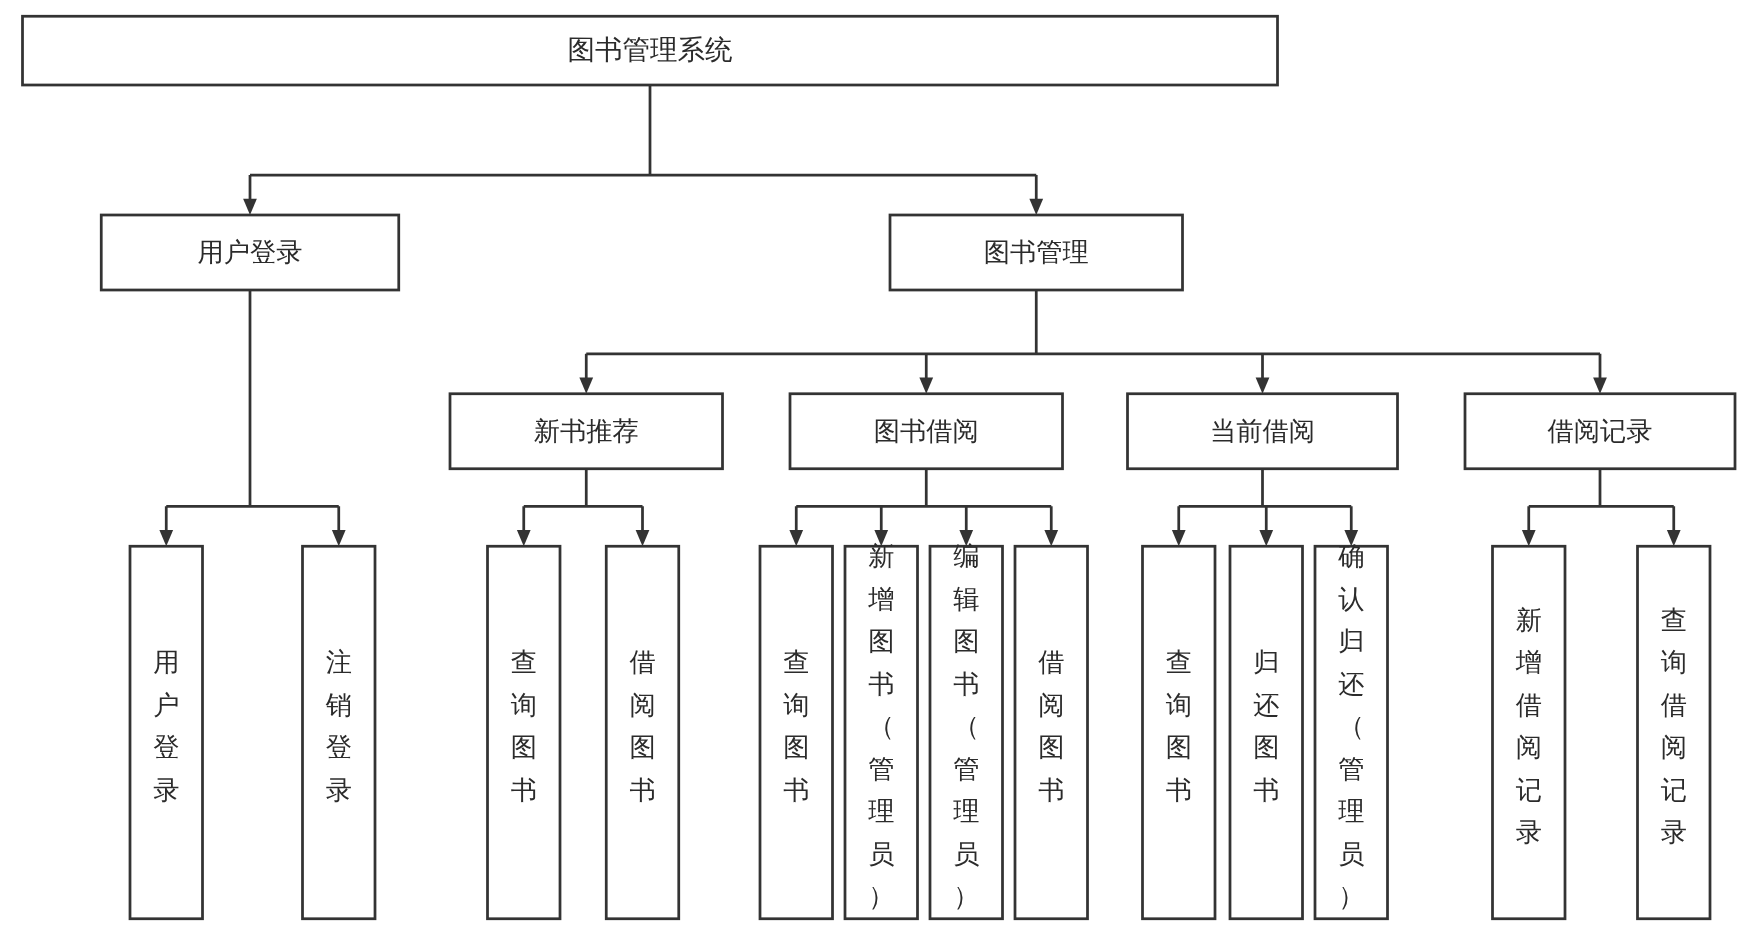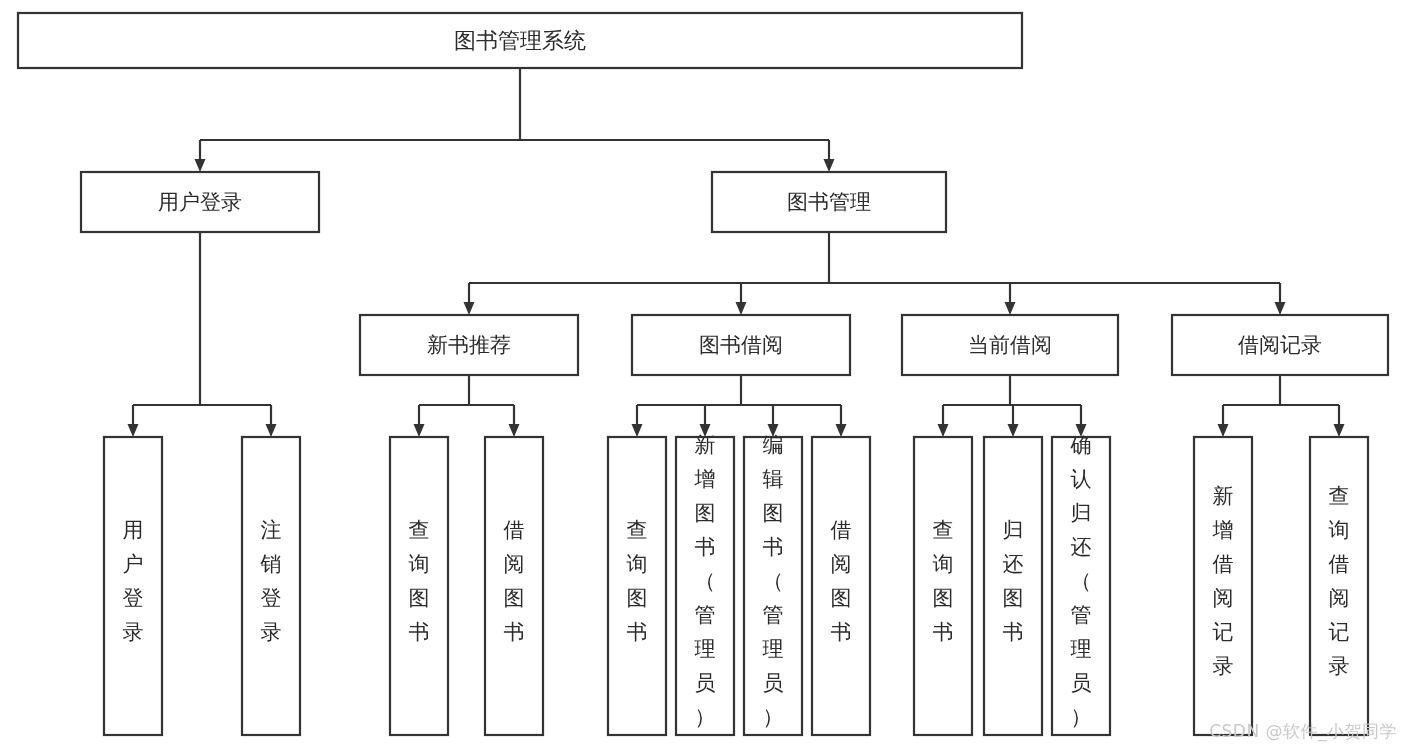--- a/index.html
+++ b/index.html
@@ -219,14 +219,13 @@
         <g>
           <rect x="1194" y="437" width="58" height="298" class="node-box"></rect>
           <text x="1223" y="0" class="vlabel-text"><tspan x="1223" y="503">新</tspan><tspan x="1223" y="537">增</tspan><tspan x="1223" y="571">借</tspan><tspan x="1223" y="605">阅</tspan><tspan x="1223" y="639">记</tspan><tspan x="1223" y="673">录</tspan></text>
         </g>
         <g>
           <rect x="1310" y="437" width="58" height="298" class="node-box"></rect>
           <text x="1339" y="0" class="vlabel-text"><tspan x="1339" y="503">查</tspan><tspan x="1339" y="537">询</tspan><tspan x="1339" y="571">借</tspan><tspan x="1339" y="605">阅</tspan><tspan x="1339" y="639">记</tspan><tspan x="1339" y="673">录</tspan></text>
         </g>
       </g>
   </svg>
-  <div class="watermark">CSDN @软件_小贺同学</div>
 </div>
 
 </body></html>

